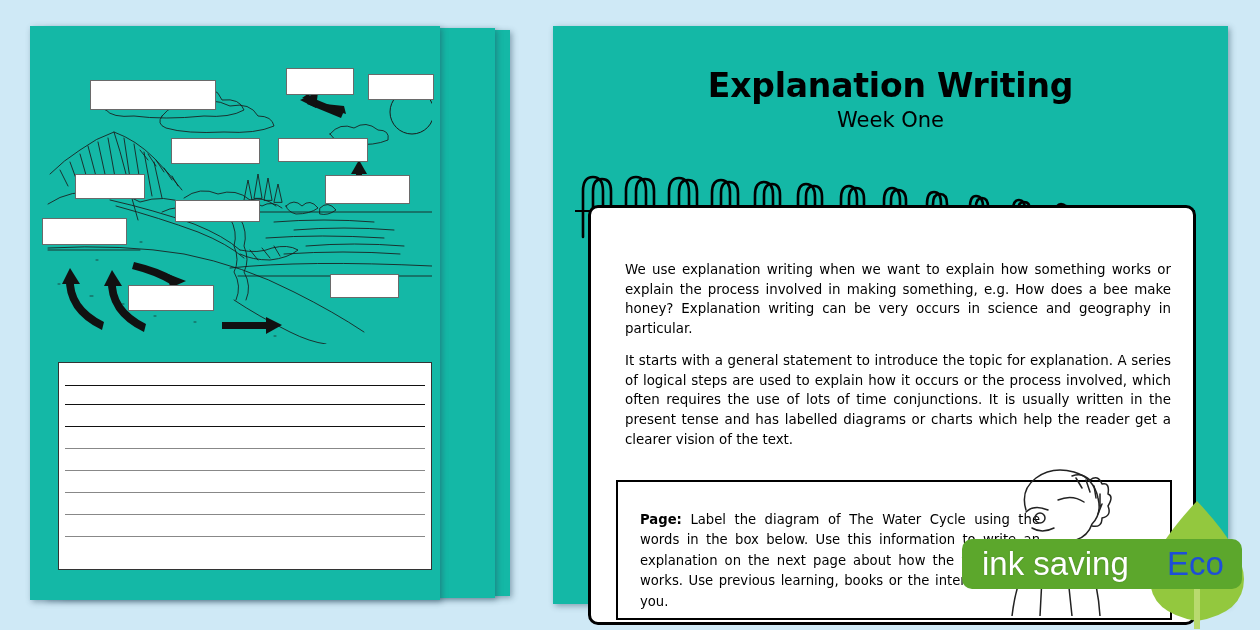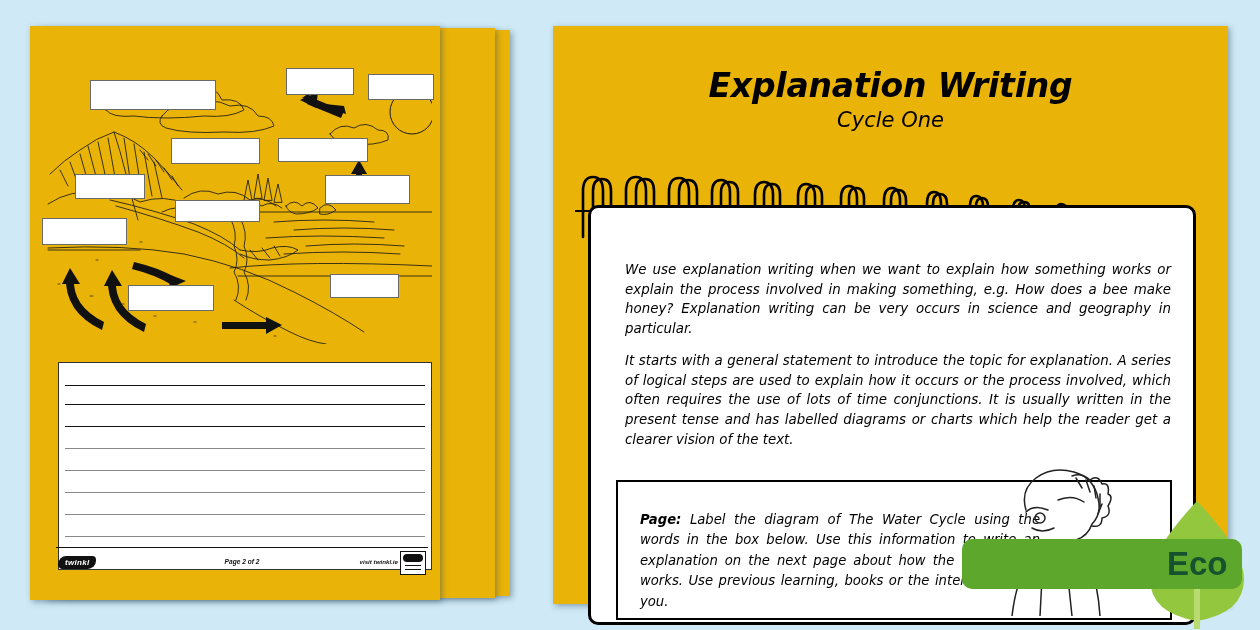--- a/index.html
+++ b/index.html
@@ -6,23 +6,22 @@
   body{
     width:1260px;height:630px;overflow:hidden;
     background:#cfe9f6;
     font-family:"Liberation Sans",sans-serif;
     position:relative;
   }
   .stage{position:absolute;inset:0;}
 
   
   .sheet{
-    position:absolute;background:#eab308;
+    position:absolute;background:#14b8a6;
     box-shadow:2px 2px 6px rgba(40,70,90,.45);
-    font-style:italic;
   }
 
   
   #left-stack{position:absolute;left:0;top:0;width:540px;height:630px;}
 
   .sheet-back-2{left:60px;top:30px;width:450px;height:566px;}
   .sheet-back-1{left:45px;top:28px;width:450px;height:570px;}
   .sheet-front{left:30px;top:26px;width:410px;height:574px;}
 
   
@@ -130,21 +129,21 @@
     background:#5ca72c;border-radius:10px;
   }
   .eco-ink{
     position:absolute;left:20px;top:4px;height:50px;line-height:50px;
     color:#fff;font-size:33px;font-family:"Liberation Sans",sans-serif;
     font-weight:400;text-shadow:0 0 2px rgba(0,0,0,.18);
   }
   .leaf{position:absolute;left:178px;top:-36px;width:114px;height:130px;}
   .eco-word{
     position:absolute;left:205px;top:4px;height:50px;line-height:50px;
-    color:#14532d;font-size:33px;font-weight:bold;
+    color:#1d4ed8;font-size:33px;font-weight:normal;
     font-family:"Liberation Sans",sans-serif;
   }
 </style>
 </head>
 <body>
 
 <div class="stage">
 
   <div id="left-stack">
 
@@ -294,36 +293,30 @@
           <div class="wline dark" style="top:22px;"></div>
           <div class="wline dark" style="top:41px;"></div>
           <div class="wline dark" style="top:63px;"></div>
           <div class="wline" style="top:85px;"></div>
           <div class="wline" style="top:107px;"></div>
           <div class="wline" style="top:129px;"></div>
           <div class="wline" style="top:151px;"></div>
           <div class="wline" style="top:173px;"></div>
         </div>
 
-        <div class="ws-footer">
-          <div class="twinkl-logo">twinkl</div>
-          <div class="page-num">Page 2 of 2</div>
-          <div class="visit">visit twinkl.ie</div>
-          <div class="visit-badge"></div>
-        </div>
 
       </div>
     </div>
   </div>
 
   <div class="sheet" id="right-page">
     <div class="rp">
 
       <div class="rp-title">Explanation Writing</div>
-      <div class="rp-sub">Cycle One</div>
+      <div class="rp-sub">Week One</div>
 
       <svg class="rings" viewBox="0 0 620 72">
         <line x1="0" y1="40" x2="620" y2="40" stroke="#000" stroke-width="2.2"></line>
         <g fill="none" stroke="#000" stroke-width="2.6" stroke-linecap="round" stroke-linejoin="round">
           <g transform="translate(4,0)">
             <path d="M4 66 L4 20 Q4 6 14 6 Q24 6 24 20 L24 56"></path>
             <path d="M14 66 L14 20 Q14 8 23 8 Q32 8 32 20 L32 56"></path>
           </g>
           <g transform="translate(47,0)">
             <path d="M4 66 L4 20 Q4 6 14 6 Q24 6 24 20 L24 56"></path>
@@ -414,16 +407,17 @@
 
     </div>
   </div>
 
   <div id="eco-badge">
     <svg class="leaf" viewBox="0 0 114 130">
       <path d="M57 2 Q104 52 104 80 Q104 114 57 122 Q10 114 10 80 Q10 52 57 2Z" fill="#93c83e"></path>
       <rect x="54" y="46" width="6" height="84" fill="#b9da6e"></rect>
     </svg>
     <div class="eco-bar"></div>
+    <div class="eco-ink">ink saving</div>
     <div class="eco-word">Eco</div>
   </div>
 
 </div>
 
 </body></html>

